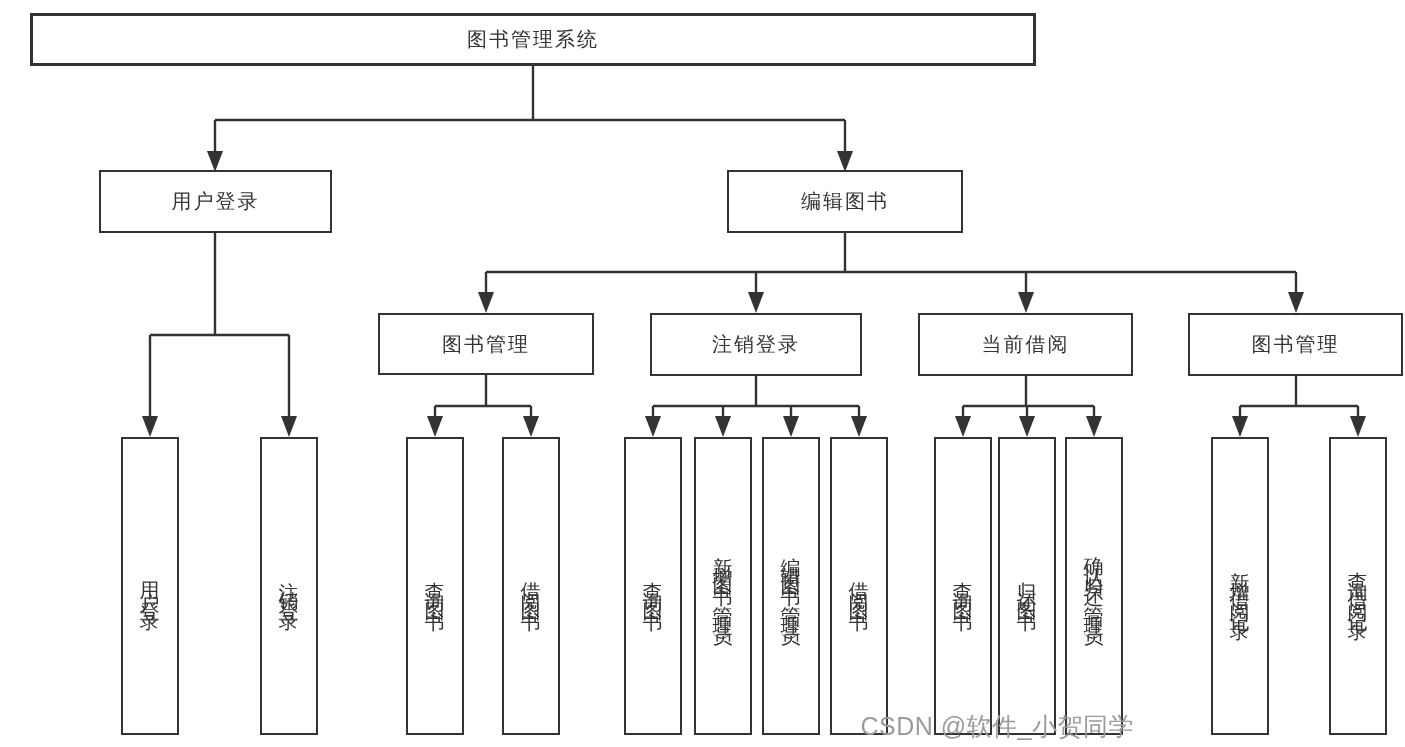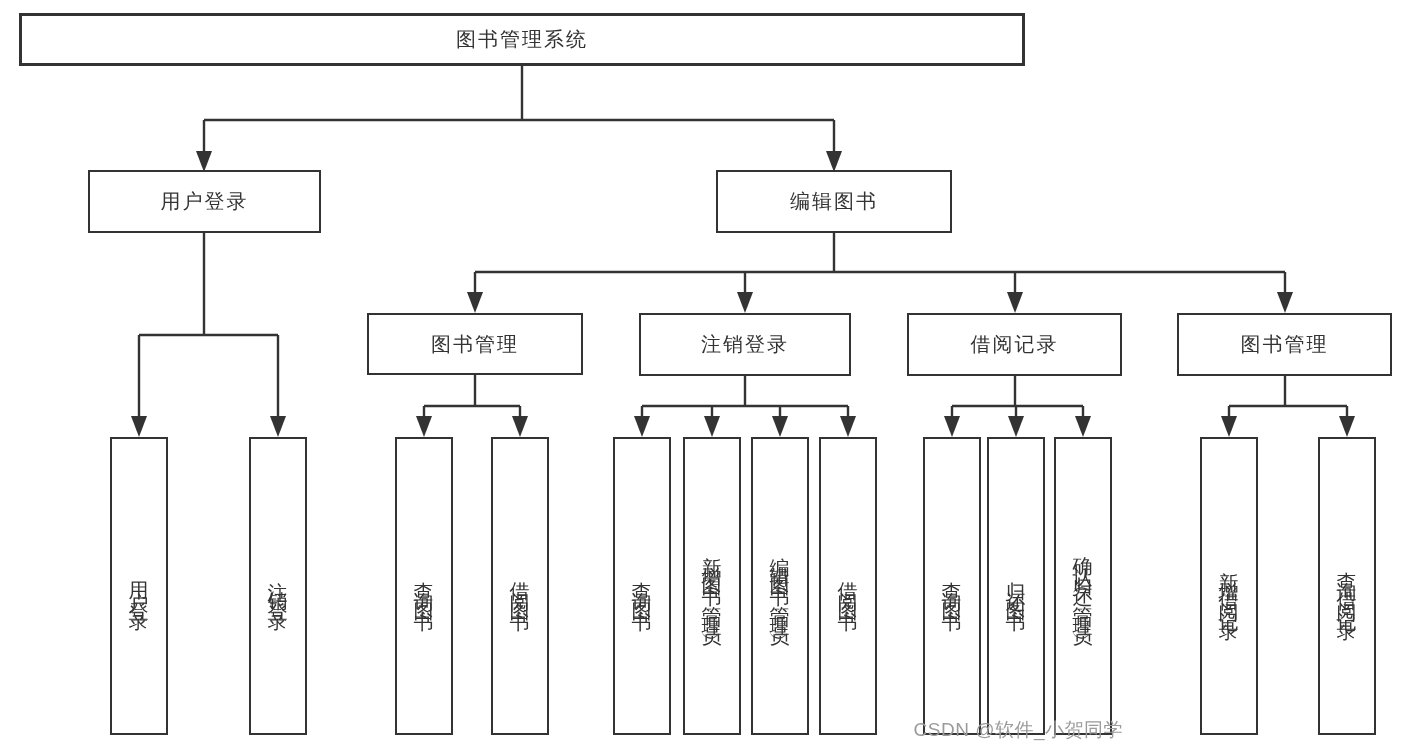--- a/index.html
+++ b/index.html
@@ -1,39 +1,39 @@
 <!DOCTYPE html>
 <html style="--line: #333333; --fill: #ffffff; --text: #333333; --wm: #9b9b9b;"><head>
 <meta charset="utf-8">
 <style>
   html,body{margin:0;padding:0;background:#ffffff;}
   body{
     width:1405px;height:747px;position:relative;overflow:hidden;
     font-family:"Liberation Sans","DejaVu Sans",sans-serif;
   }
-  #stage{position:absolute;left:5px;top:0;width:1125px;height:747px;}
+  #stage{position:absolute;left:16px;top:0;width:1125px;height:747px;}
   svg.connectors{position:absolute;left:0;top:0;width:1405px;height:747px;}
   .cline{stroke:var(--line,#333333);stroke-width:2.4;fill:none;}
   .ahead{fill:var(--line,#333333);stroke:none;}
   .node{
     position:absolute;box-sizing:border-box;
     border:2.5px solid var(--line,#333333);
     background:var(--fill,#ffffff);
     display:flex;align-items:center;justify-content:center;
     color:var(--text,#333333);
     font-size:20px;letter-spacing:2px;
   }
   .node.root{border-width:3px;}
   .node.v span{
     writing-mode:vertical-rl;text-orientation:mixed;
     letter-spacing:10px;line-height:1;font-size:20px;
   }
   #watermark{
     position:absolute;right:7px;bottom:4px;
-    color:var(--wm,#9b9b9b);font-size:19px;letter-spacing:0.5px;
+    color:var(--wm,#9b9b9b);font-size:25px;letter-spacing:0.5px;
     white-space:nowrap;
   }
 </style>
 </head>
 <body>
 
 <div id="stage">
 
   <svg class="connectors" viewBox="0 0 1405 747" xmlns="http://www.w3.org/2000/svg">
     <path class="cline" d="
@@ -65,21 +65,21 @@
     <polygon class="ahead" points="1342,437 1334,416 1350,416"></polygon>
   </svg>
 
   <div class="node root" style="left:14px;top:13px;width:1006px;height:53px">图书管理系统</div>
 
   <div class="node" style="left:83px;top:170px;width:233px;height:63px">用户登录</div>
   <div class="node" style="left:711px;top:170px;width:236px;height:63px">编辑图书</div>
 
   <div class="node" style="left:362px;top:313px;width:216px;height:62px">图书管理</div>
   <div class="node" style="left:634px;top:313px;width:212px;height:63px">注销登录</div>
-  <div class="node" style="left:902px;top:313px;width:215px;height:63px">借阅记录</div>
+  <div class="node" style="left:902px;top:313px;width:215px;height:63px">当前借阅</div>
   <div class="node" style="left:1172px;top:313px;width:215px;height:63px">图书管理</div>
 
   <div class="node v" style="left:105px;top:437px;width:58px;height:298px">
     <span>用户登录</span>
   </div>
   <div class="node v" style="left:244px;top:437px;width:58px;height:298px">
     <span>注销登录</span>
   </div>
 
   <div class="node v" style="left:390px;top:437px;width:58px;height:298px">

